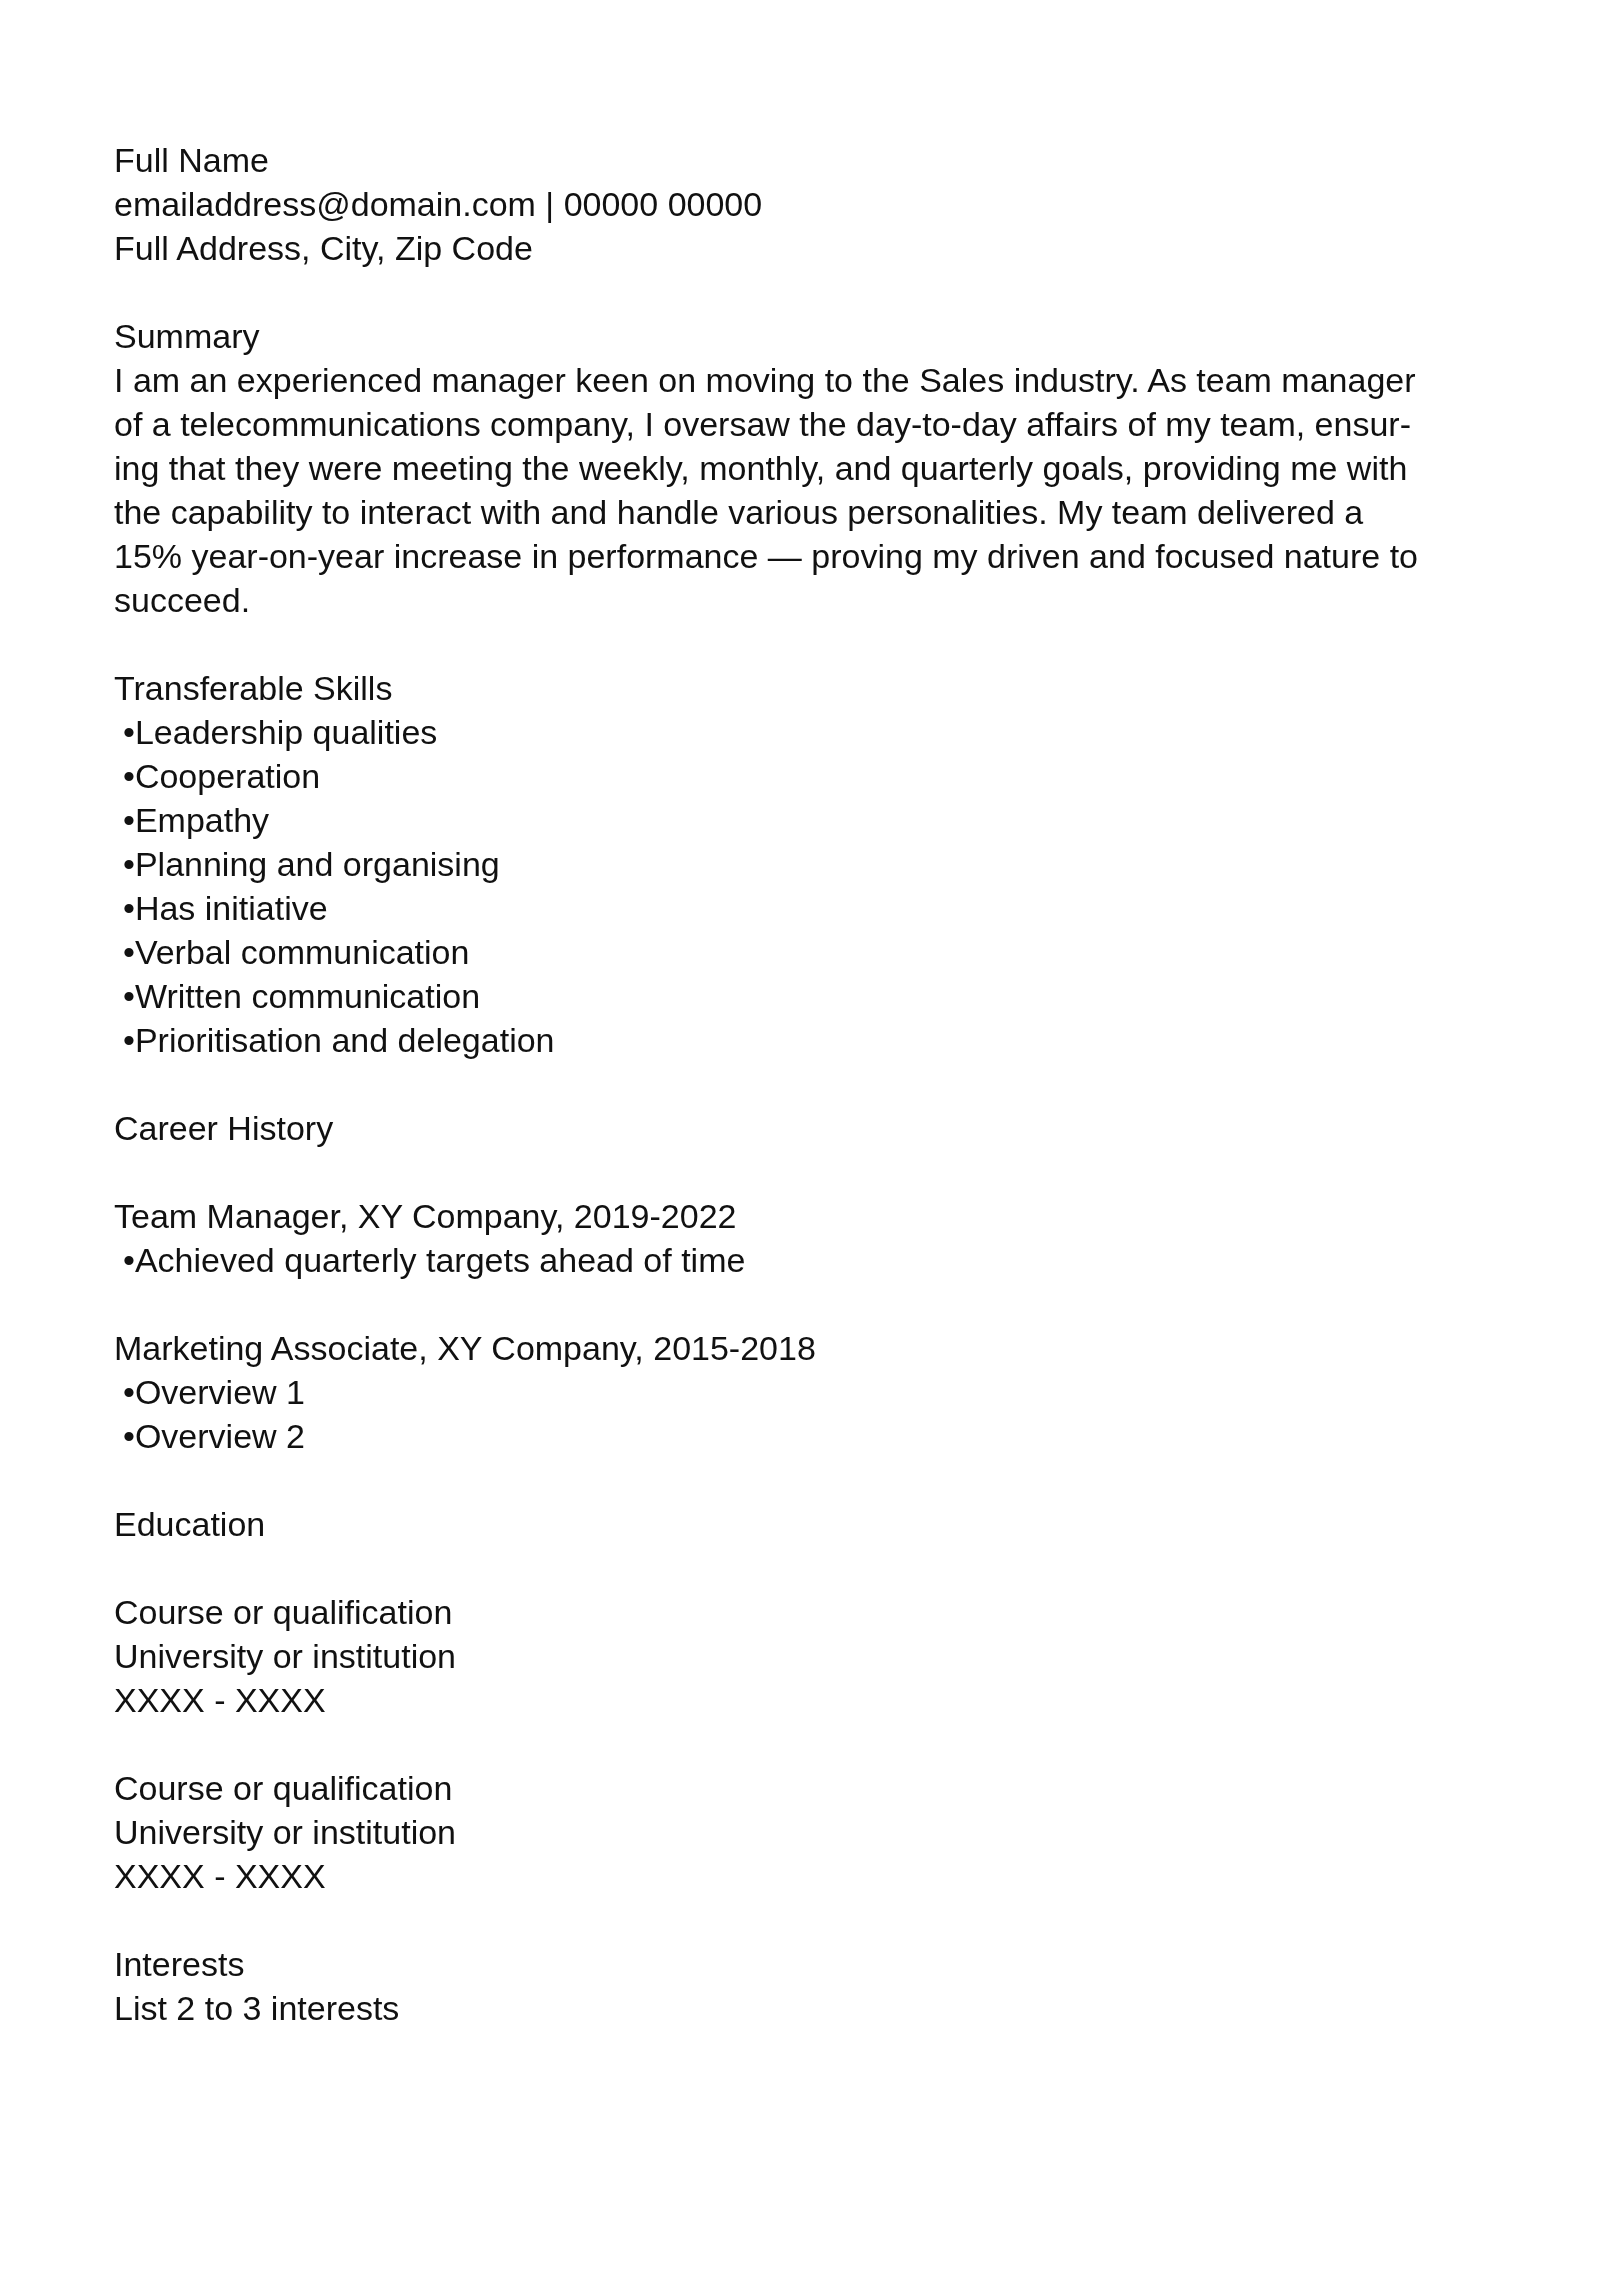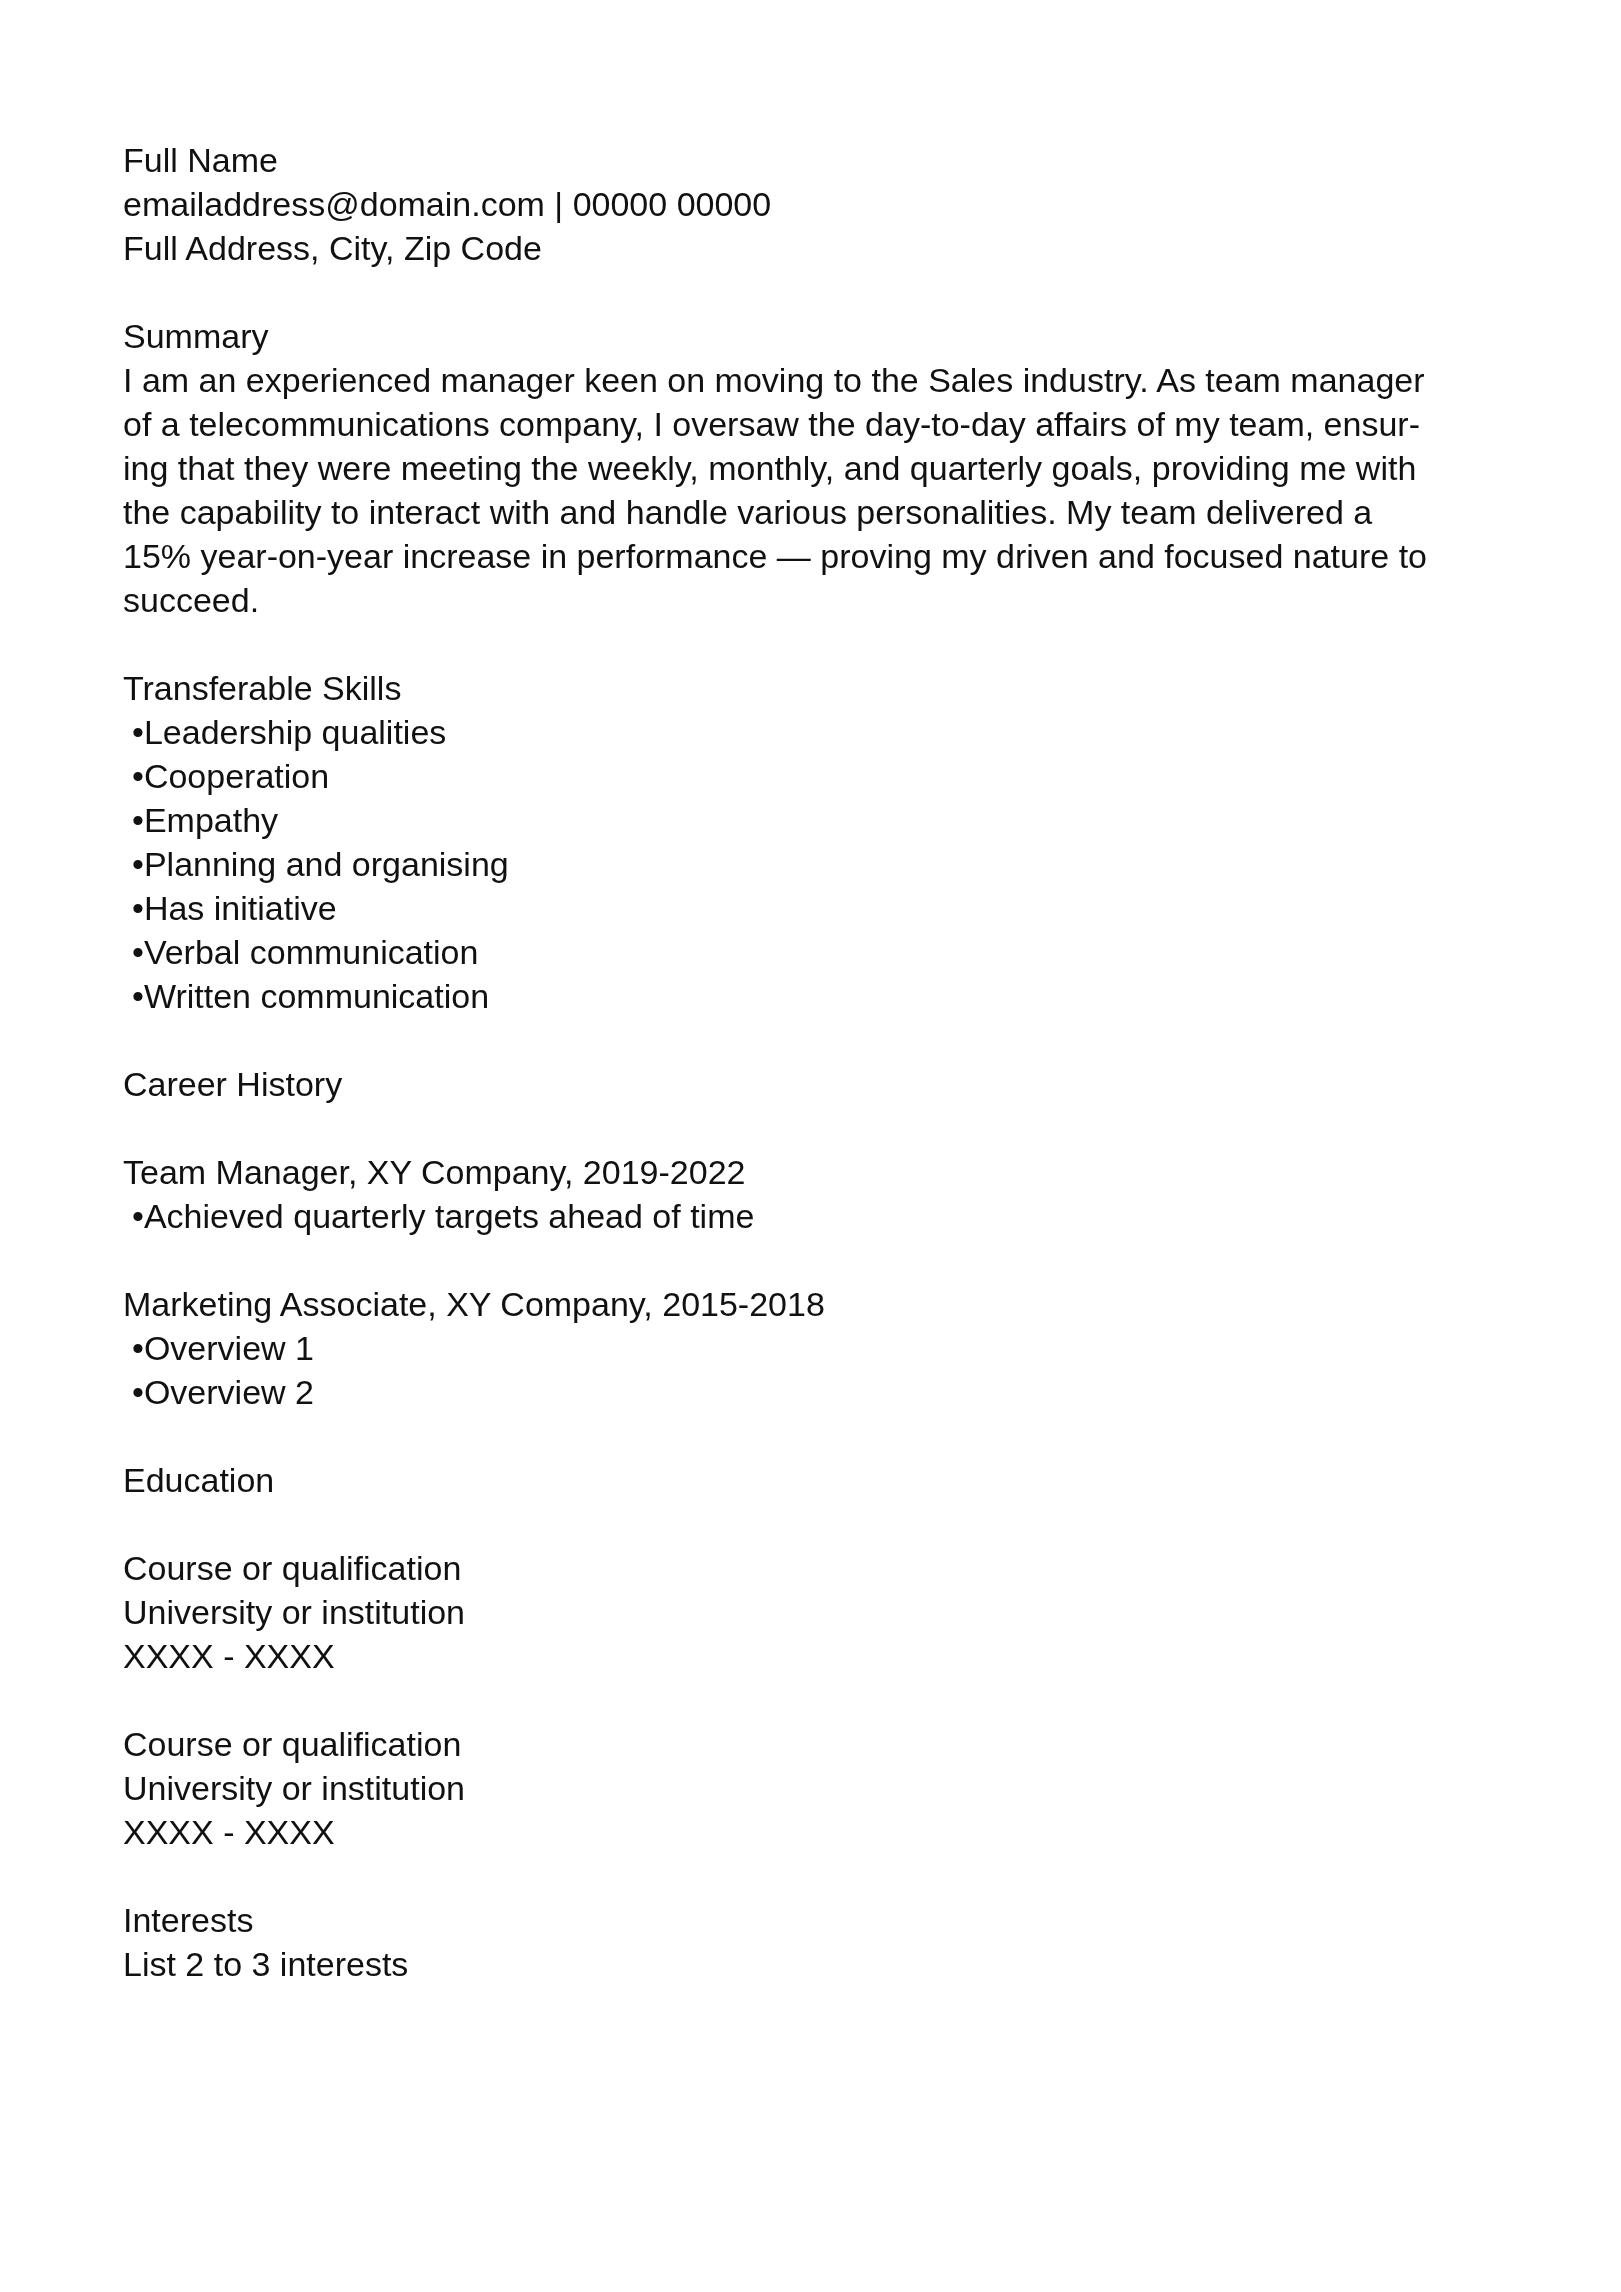--- a/index.html
+++ b/index.html
@@ -1,18 +1,18 @@
 <!DOCTYPE html>
 <html style="font-size:14.3px"><head>
   <meta charset="utf-8">
   <style>
     html, body { margin: 0; padding: 0; background: #ffffff; }
     body { width: 1621px; height: 2293px; position: relative; overflow: hidden; }
     .page {
-      position: absolute; left: 123px; top: 138px;
+      position: absolute; left: 114px; top: 138px;
       font-family: "Liberation Sans", sans-serif;
       font-size: 34px; line-height: 44px; color: #111111;
     }
     .line { white-space: nowrap; height: 44px; }
     .blank { height: 44px; }
     .bullet-line { padding-left: 9px; }
     .bullet { display: inline; }
     .section { margin: 0; }
   </style>
 </head>
@@ -40,20 +40,21 @@
 
   <div class="section">
     <div class="line">Transferable Skills</div>
     <div class="line bullet-line"><span class="bullet">•</span><span>Leadership qualities</span></div>
     <div class="line bullet-line"><span class="bullet">•</span><span>Cooperation</span></div>
     <div class="line bullet-line"><span class="bullet">•</span><span>Empathy</span></div>
     <div class="line bullet-line"><span class="bullet">•</span><span>Planning and organising</span></div>
     <div class="line bullet-line"><span class="bullet">•</span><span>Has initiative</span></div>
     <div class="line bullet-line"><span class="bullet">•</span><span>Verbal communication</span></div>
     <div class="line bullet-line"><span class="bullet">•</span><span>Written communication</span></div>
+    <div class="line bullet-line"><span class="bullet">•</span><span>Prioritisation and delegation</span></div>
   </div>
   <div class="blank"></div>
 
   <div class="section">
     <div class="line">Career History</div>
     <div class="blank"></div>
 
     <div>
       <div class="line">Team Manager, XY Company, 2019-2022</div>
       <div class="line bullet-line"><span class="bullet">•</span><span>Achieved quarterly targets ahead of time</span></div>

